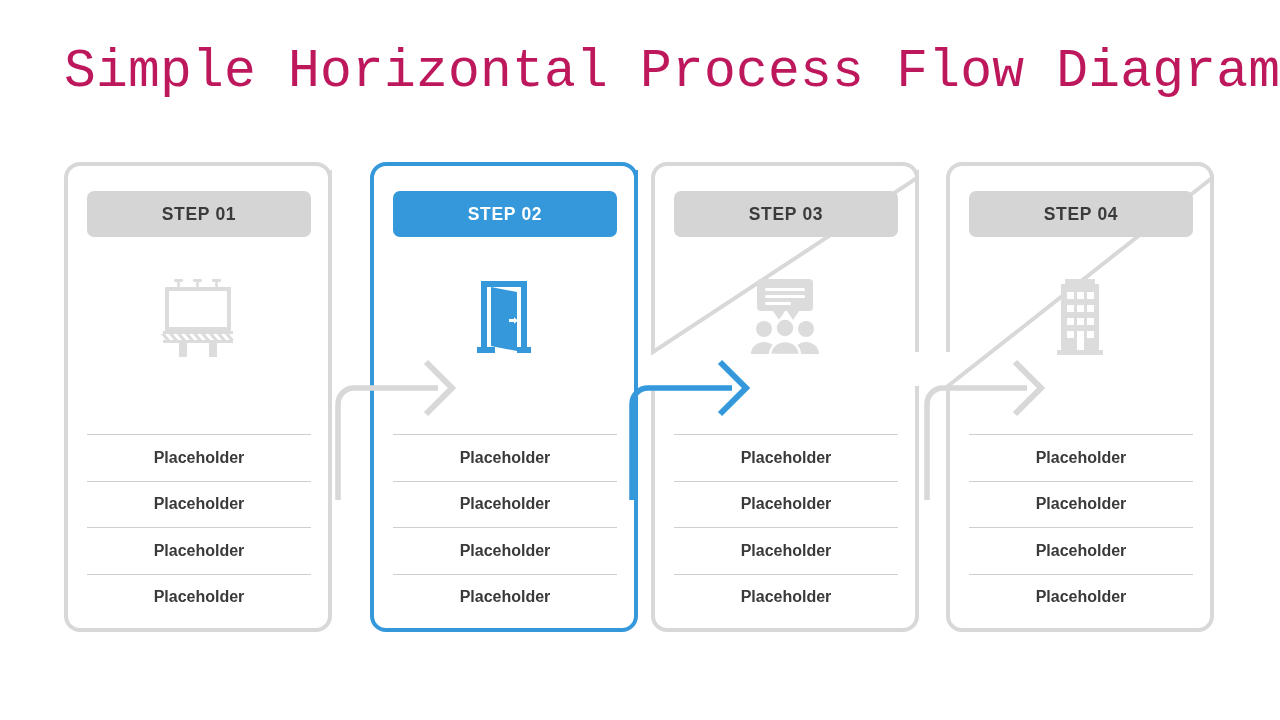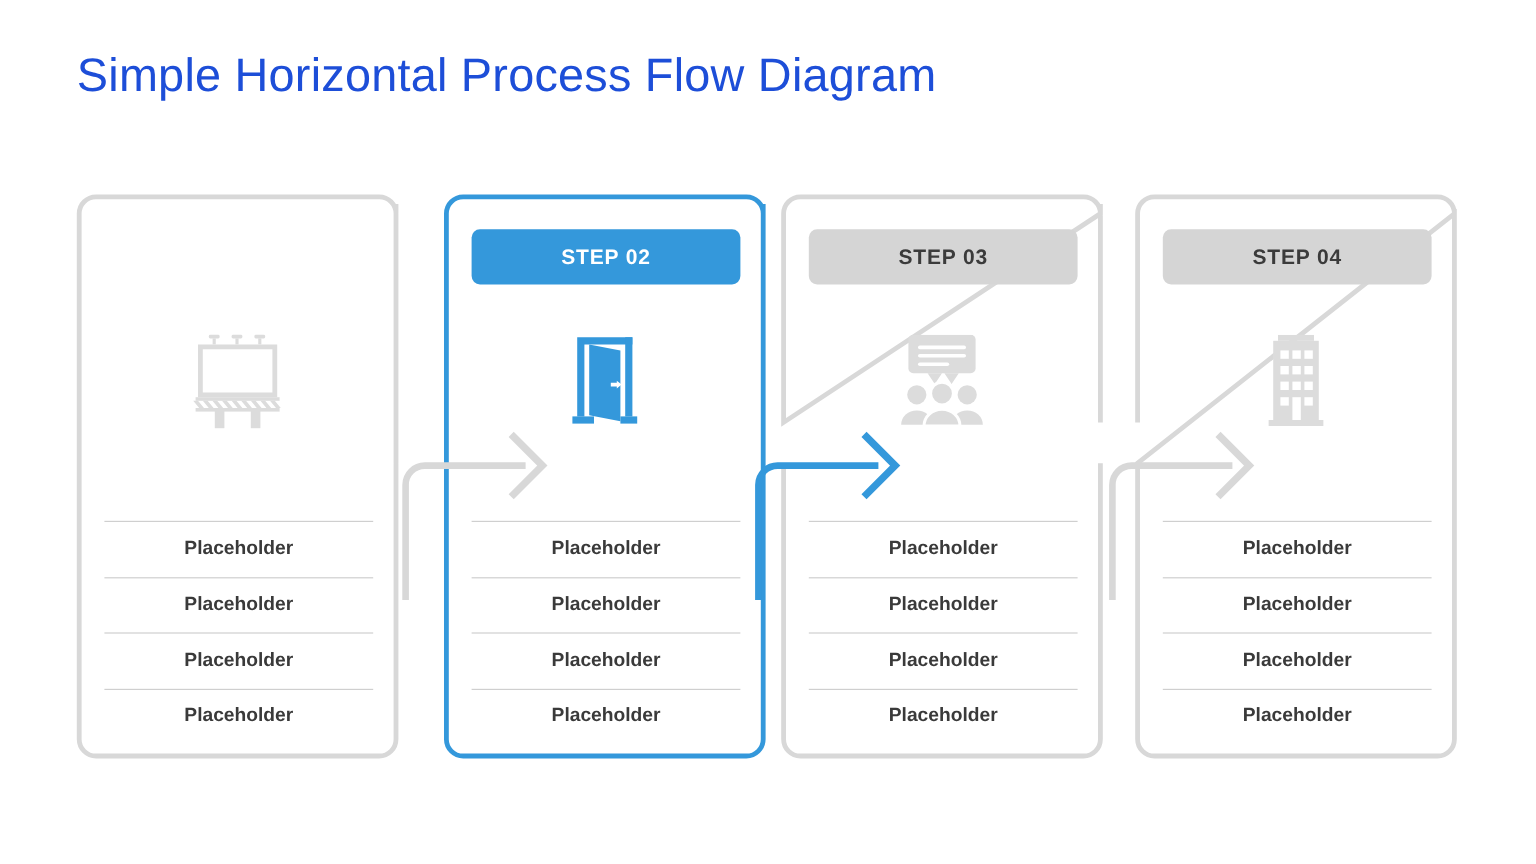--- a/index.html
+++ b/index.html
@@ -20,25 +20,26 @@
     inset: 0;
     width: 1280px;
     height: 720px;
   }
 
   
   #page-title {
     position: absolute;
     left: 64px;
     top: 42px;
-    font-size: 39px;
+    font-size: 53px;
     font-weight: 400;
-    color: #1d4ed8;
+    color: #be185d;
     letter-spacing: 0.2px;
     white-space: nowrap;
+    font-family: Liberation Mono, monospace;
   }
 
   
   #diagram {
     position: absolute;
     left: 0;
     top: 0;
     width: 1280px;
     height: 720px;
   }
@@ -146,20 +147,23 @@
     <div class="card" id="card-0" style="left:66px;">
       <svg class="card-frame" viewBox="0 0 264 472">
 
         <path d="M 264 6 L 264 188
                  M 264 222 L 264 452 A 14 14 0 0 1 250 466
                  L 14 466 A 14 14 0 0 1 0 452
                  L 0 14 A 14 14 0 0 1 14 0
                  L 250 0 A 14 14 0 0 1 264 14 Z" fill="none" stroke="#d8d8d8" stroke-width="4" stroke-linecap="butt"></path>
       </svg>
       <div class="card-body">
+        <div class="step-header">
+          <span>STEP 01</span>
+        </div>
         <div class="step-icon">
           <svg width="78" height="80" viewBox="0 0 78 80">
             <g fill="#dcdcdc">
 
               <rect x="15" y="2" width="9" height="3" rx="1.2"></rect>
               <rect x="18.2" y="5" width="2.6" height="5"></rect>
               <rect x="34" y="2" width="9" height="3" rx="1.2"></rect>
               <rect x="37.2" y="5" width="2.6" height="5"></rect>
               <rect x="53" y="2" width="9" height="3" rx="1.2"></rect>
               <rect x="56.2" y="5" width="2.6" height="5"></rect>

